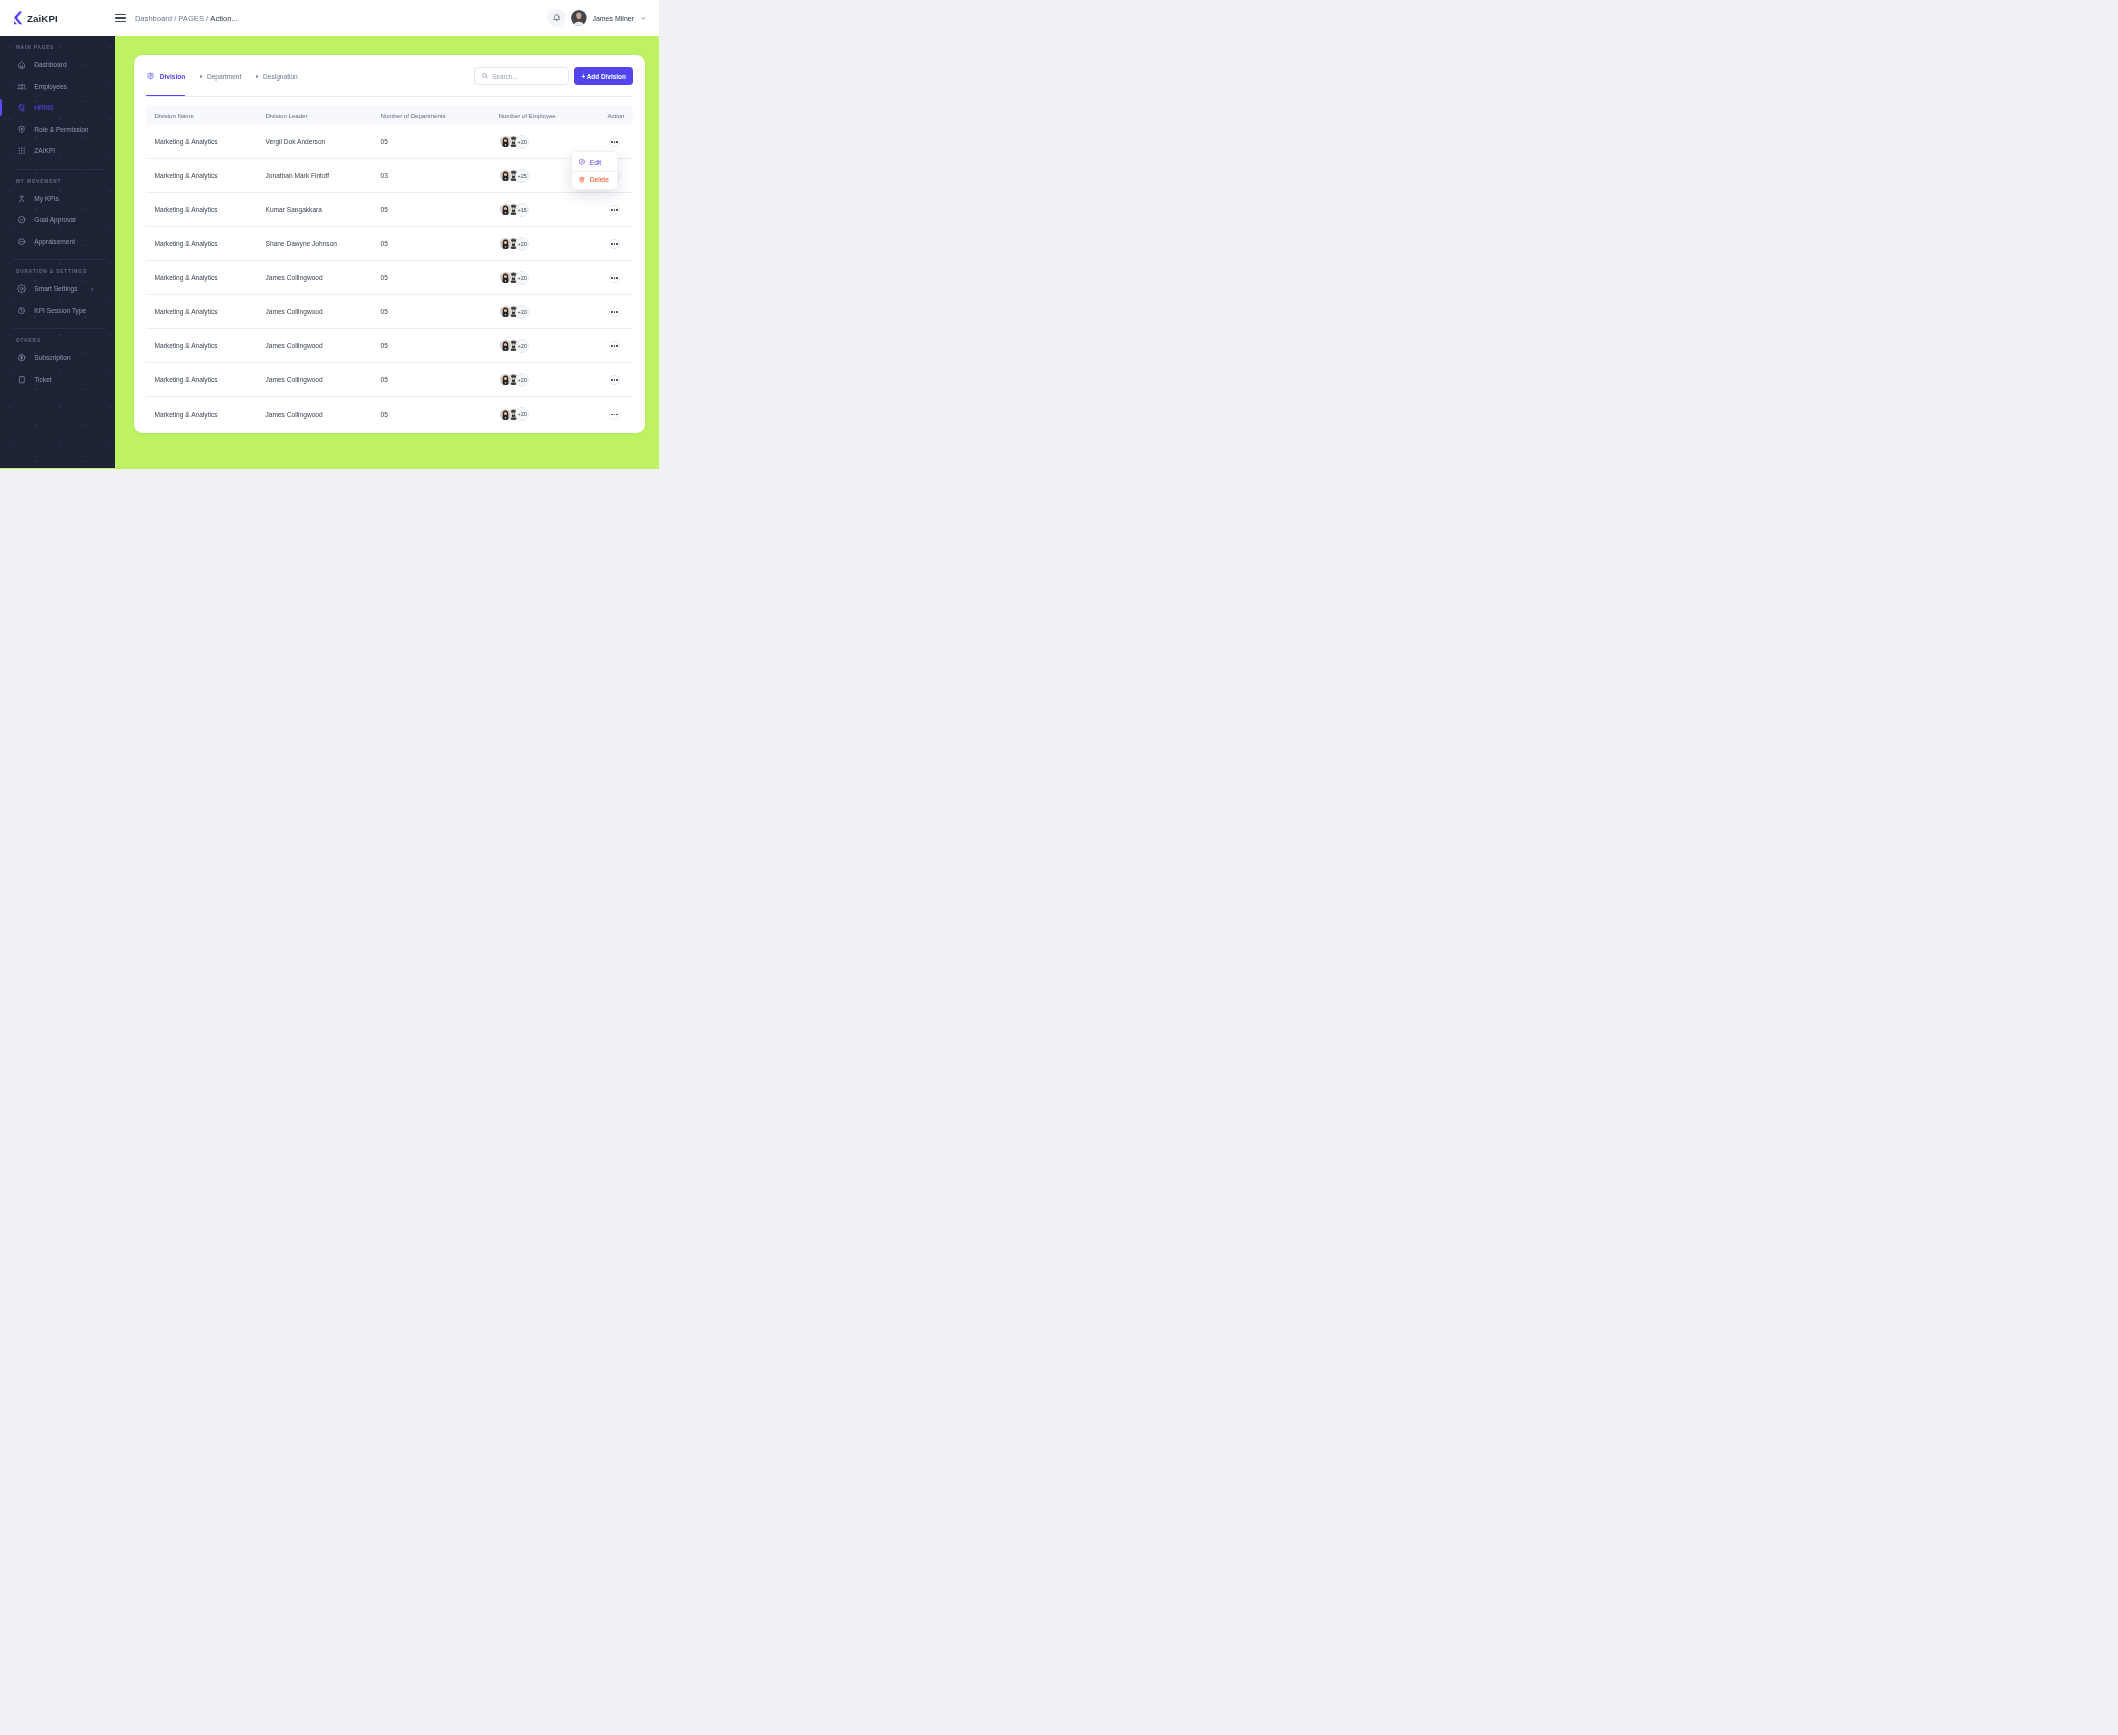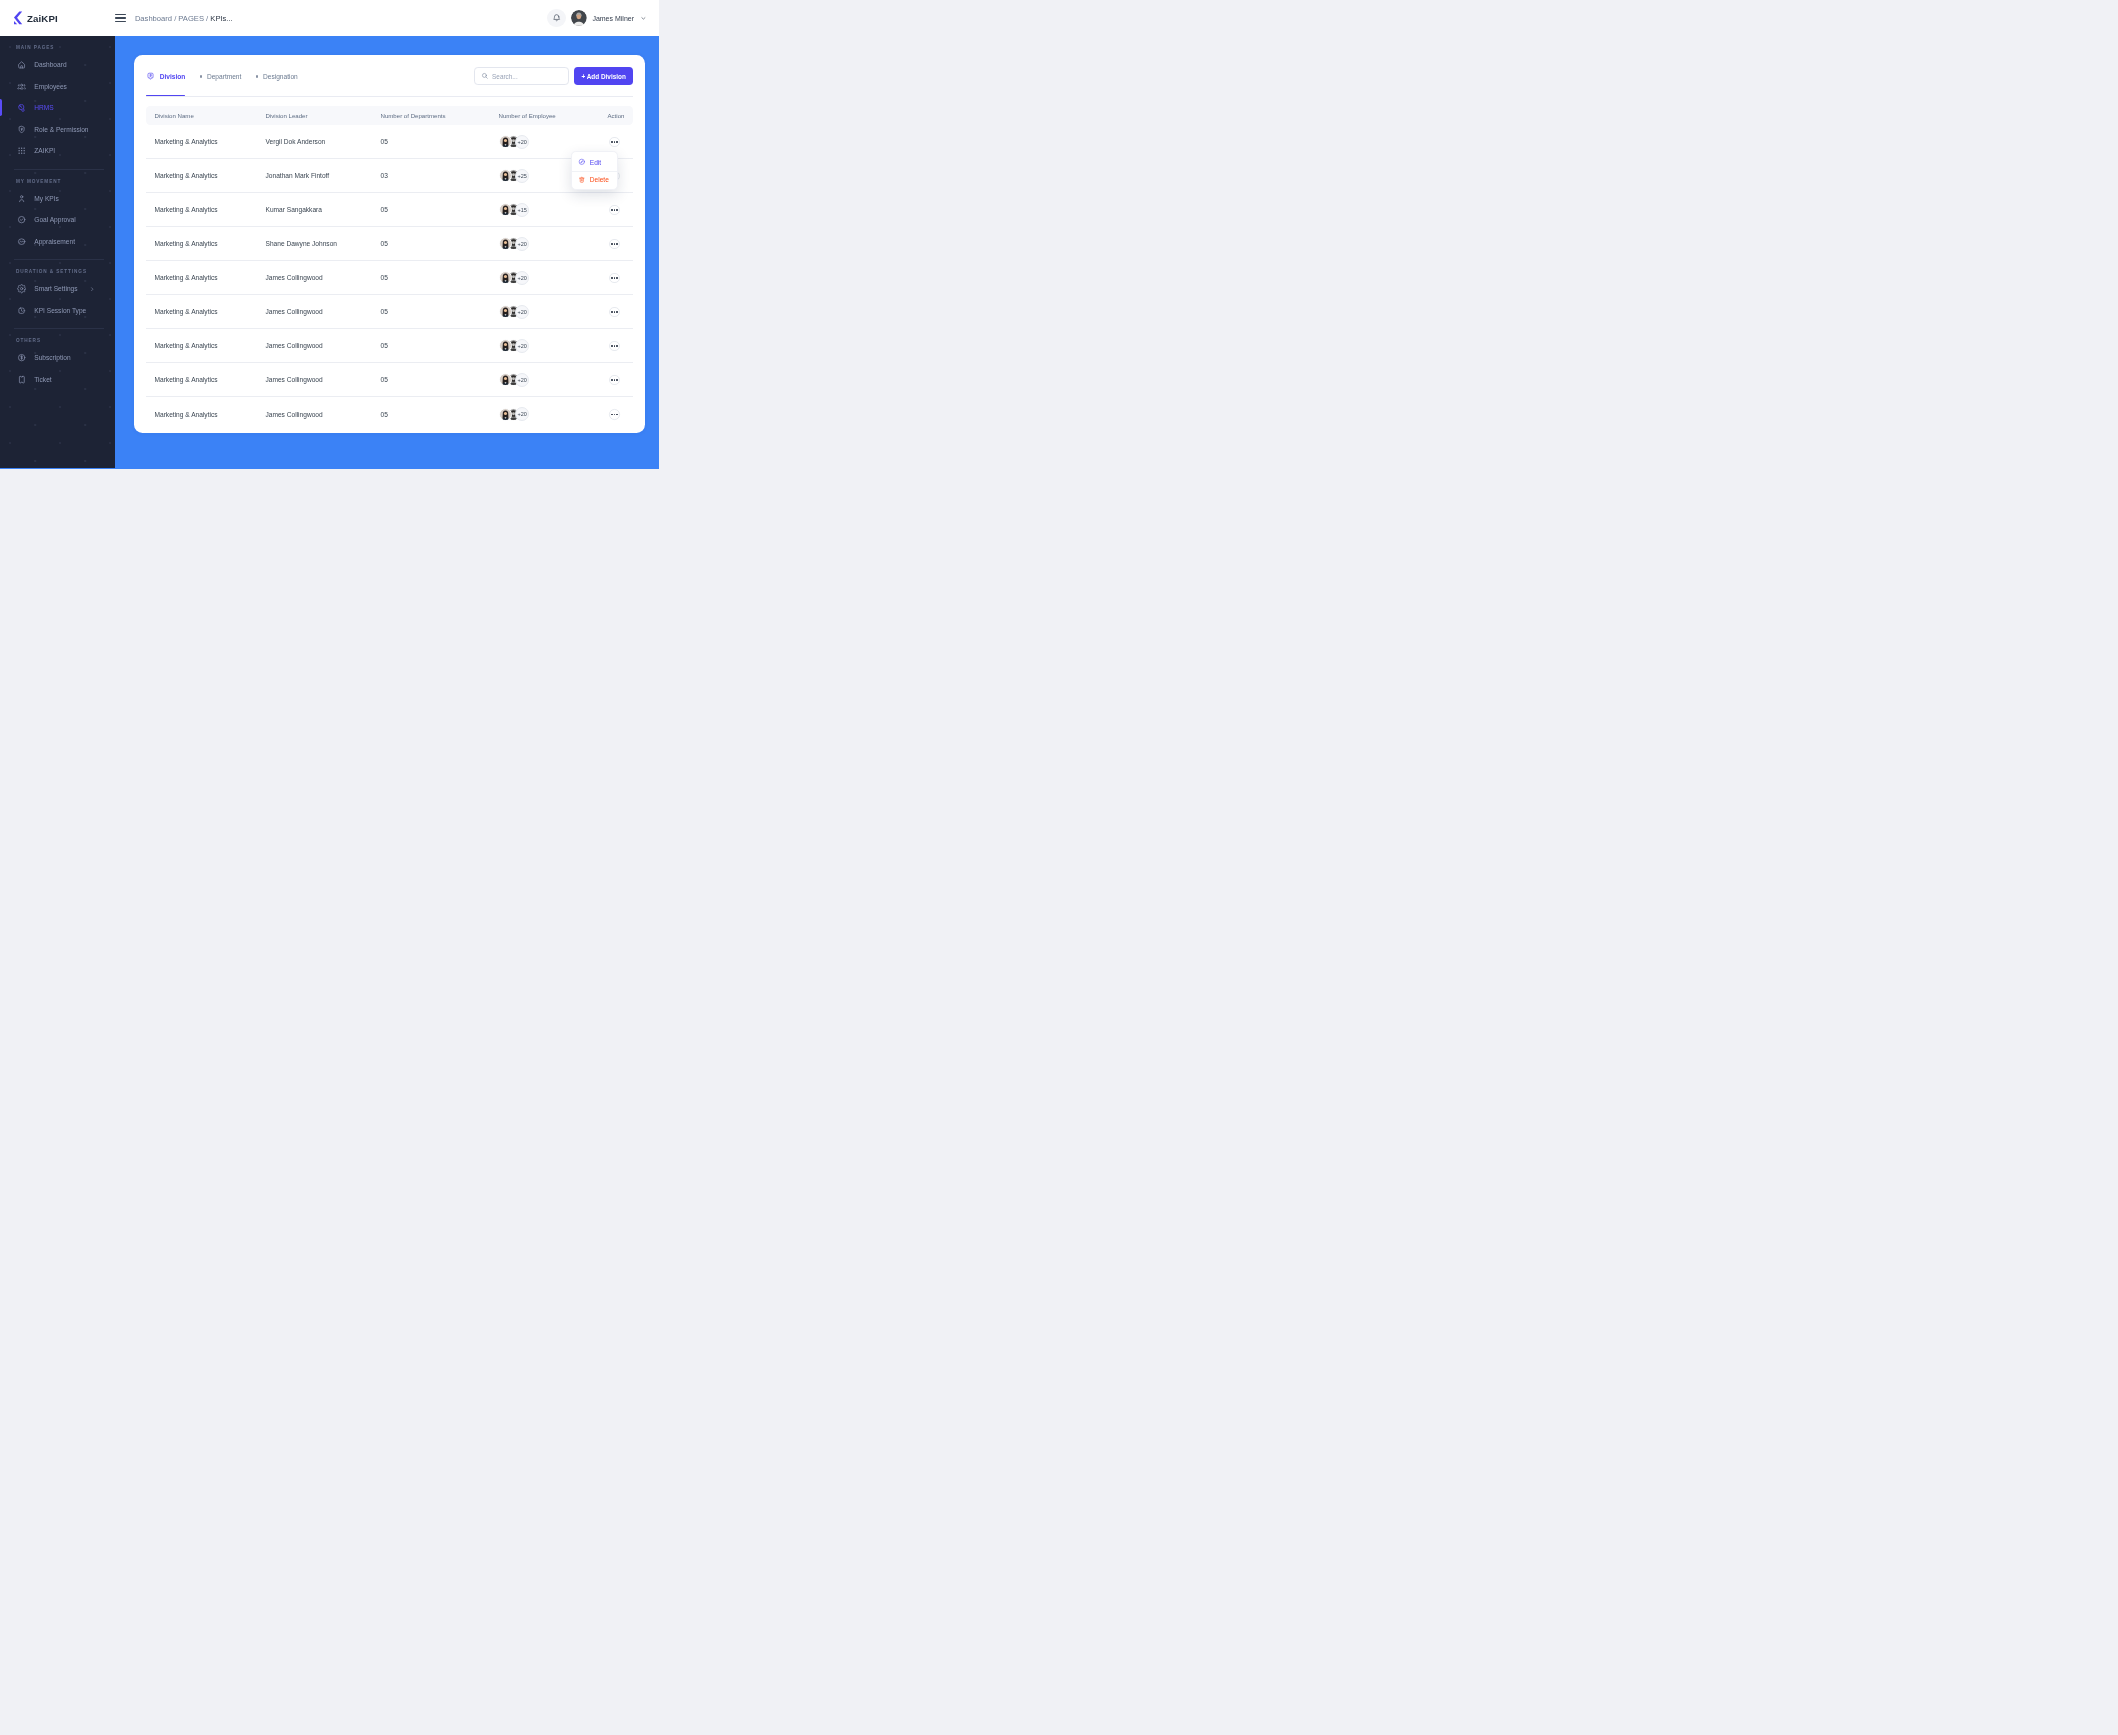--- a/index.html
+++ b/index.html
@@ -1,18 +1,18 @@
 <!DOCTYPE html>
 <html style="font-size:6.8px"><head>
 <meta charset="utf-8">
 <style>
   *{margin:0;padding:0;box-sizing:border-box}
   html,body{background:#f0f1f5}
   body{font-family:"Liberation Sans",sans-serif;-webkit-font-smoothing:antialiased}
-  .app{position:relative;width:659px;height:469px;background:#3b82f6;overflow:hidden}
+  .app{position:relative;width:659px;height:469px;background:#bef264;overflow:hidden}
 
   
   .topbar{position:absolute;top:0;left:0;width:100%;height:36px;background:#fff;display:flex;align-items:center;z-index:5}
   .logo-wrap{width:115px;display:flex;align-items:center;padding-left:12.7px;gap:3.8px;flex:none}
   .logo-mark{width:10.6px;height:14px;flex:none}
   .logo-text{font-size:9.7px;font-weight:700;color:#232d3b;letter-spacing:0.1px}
   .menu-toggle{width:10.6px;height:8px;display:flex;flex-direction:column;justify-content:space-between;cursor:pointer;flex:none}
   .menu-toggle span{display:block;height:1.3px;border-radius:0.8px;background:#3d4857}
   .breadcrumb{margin-left:9.3px;font-size:7.6px;color:#6b7990;white-space:nowrap}
   .breadcrumb .current{color:#2b3544;font-weight:500}
@@ -92,21 +92,21 @@
             <path d="M1.5 24.5 9.3 32H1.5Z" fill="#5145F1"></path>
           </svg>
       </span>
       <span class="logo-text">ZaiKPI</span>
     </div>
     <div class="menu-toggle">
         <span></span>
         <span></span>
         <span></span>
       </div>
-    <div class="breadcrumb"><span>Dashboard / PAGES / </span><span class="current">KPIs...</span></div>
+    <div class="breadcrumb"><span>Dashboard / PAGES / </span><span class="current">Action...</span></div>
     <div class="top-right">
       <button class="bell-btn">
         <span class="icon">
             <svg viewBox="0 0 24 24" fill="none" stroke="currentColor" stroke-width="1.7" stroke-linecap="round" stroke-linejoin="round">
               <path d="M17.7 10a5.7 5.7 0 0 0-11.4 0c0 3.5-.9 4.9-1.6 5.7a.5.5 0 0 0 .4.9h13.8a.5.5 0 0 0 .4-.9c-.7-.8-1.6-2.2-1.6-5.7Z"></path>
               <path d="M10.5 19.7a2.2 2.2 0 0 0 3 0"></path>
             </svg>
           </span>
       </button>
       <span class="avatar">

